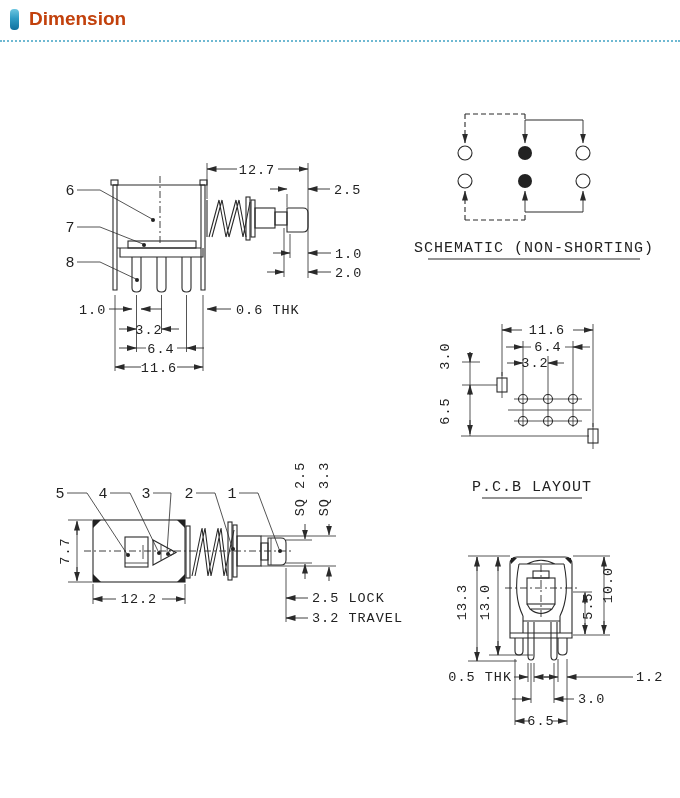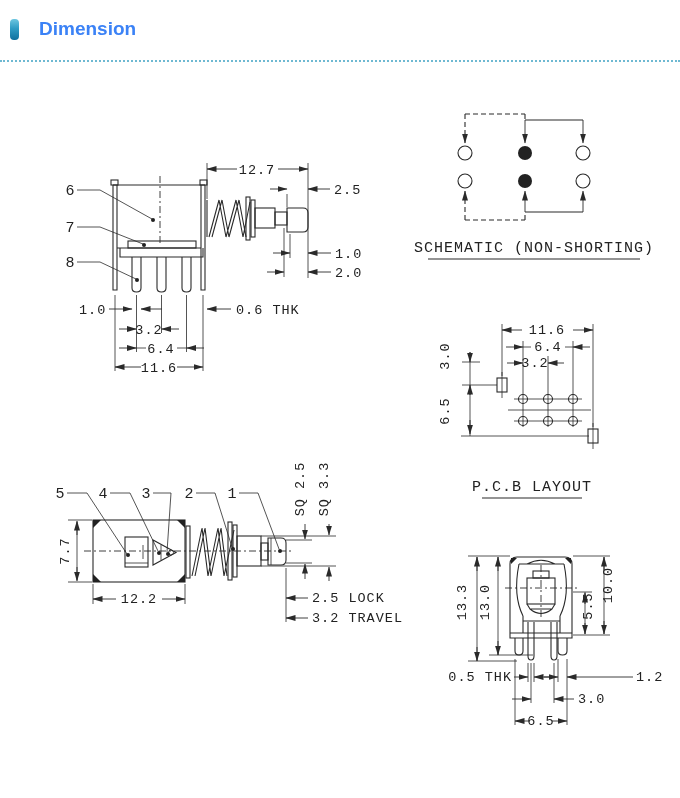--- a/index.html
+++ b/index.html
@@ -2,21 +2,21 @@
 <html><head>
 <meta charset="utf-8">
 <style>
   html,body{margin:0;padding:0;background:#fff;}
   #stage{position:relative;width:680px;height:798px;background:#fff;overflow:hidden;
          font-family:"Liberation Sans", sans-serif;}
   .header{position:relative;z-index:2;display:flex;align-items:center;gap:9px;
           padding:7px 10px 9px 10px;border-bottom:2px dotted #6fb9d2;background:#fff;width:660px;}
   .header .bar{width:9px;height:21px;border-radius:4px;
           background:linear-gradient(180deg,#6cc6e0 0%,#2f9cc4 45%,#10709e 100%);}
-  .header h1{margin:11px;font-size:19px;font-weight:bold;color:#3b82f6;
+  .header h1{margin:1px;font-size:19px;font-weight:bold;color:#c2410c;
           font-family:"Liberation Sans", sans-serif;}
   svg{position:absolute;top:0;left:0;z-index:1;}
   .ln{stroke:#2a2a2a;stroke-width:1.1;fill:none;}
   .tn{stroke:#2a2a2a;stroke-width:0.8;fill:none;}
   .ar{stroke:#2a2a2a;stroke-width:0.9;fill:none;}
   .dsh{stroke:#2a2a2a;stroke-width:0.9;fill:none;stroke-dasharray:7 3 2 3;}
   .dsh2{stroke:#2a2a2a;stroke-width:1.1;fill:none;stroke-dasharray:5 3;}
   .fillc{fill:#222;stroke:none;}
   text{font-family:"Liberation Mono", monospace;fill:#222;}
   .dim{font-size:13.5px;letter-spacing:1px;}

